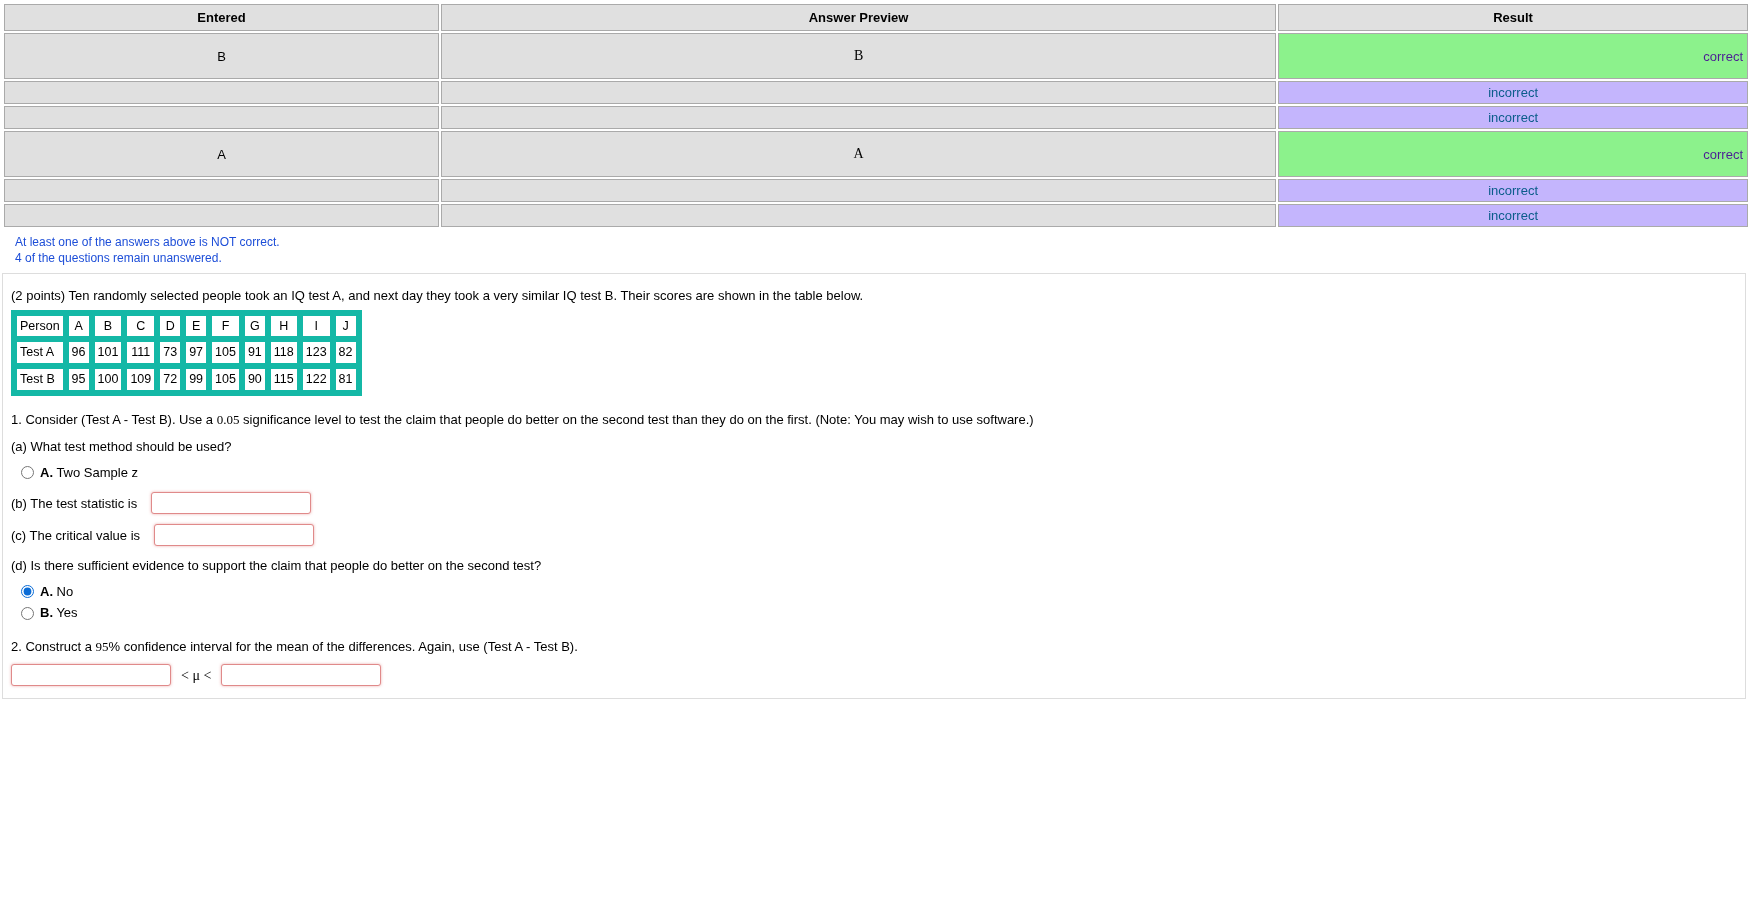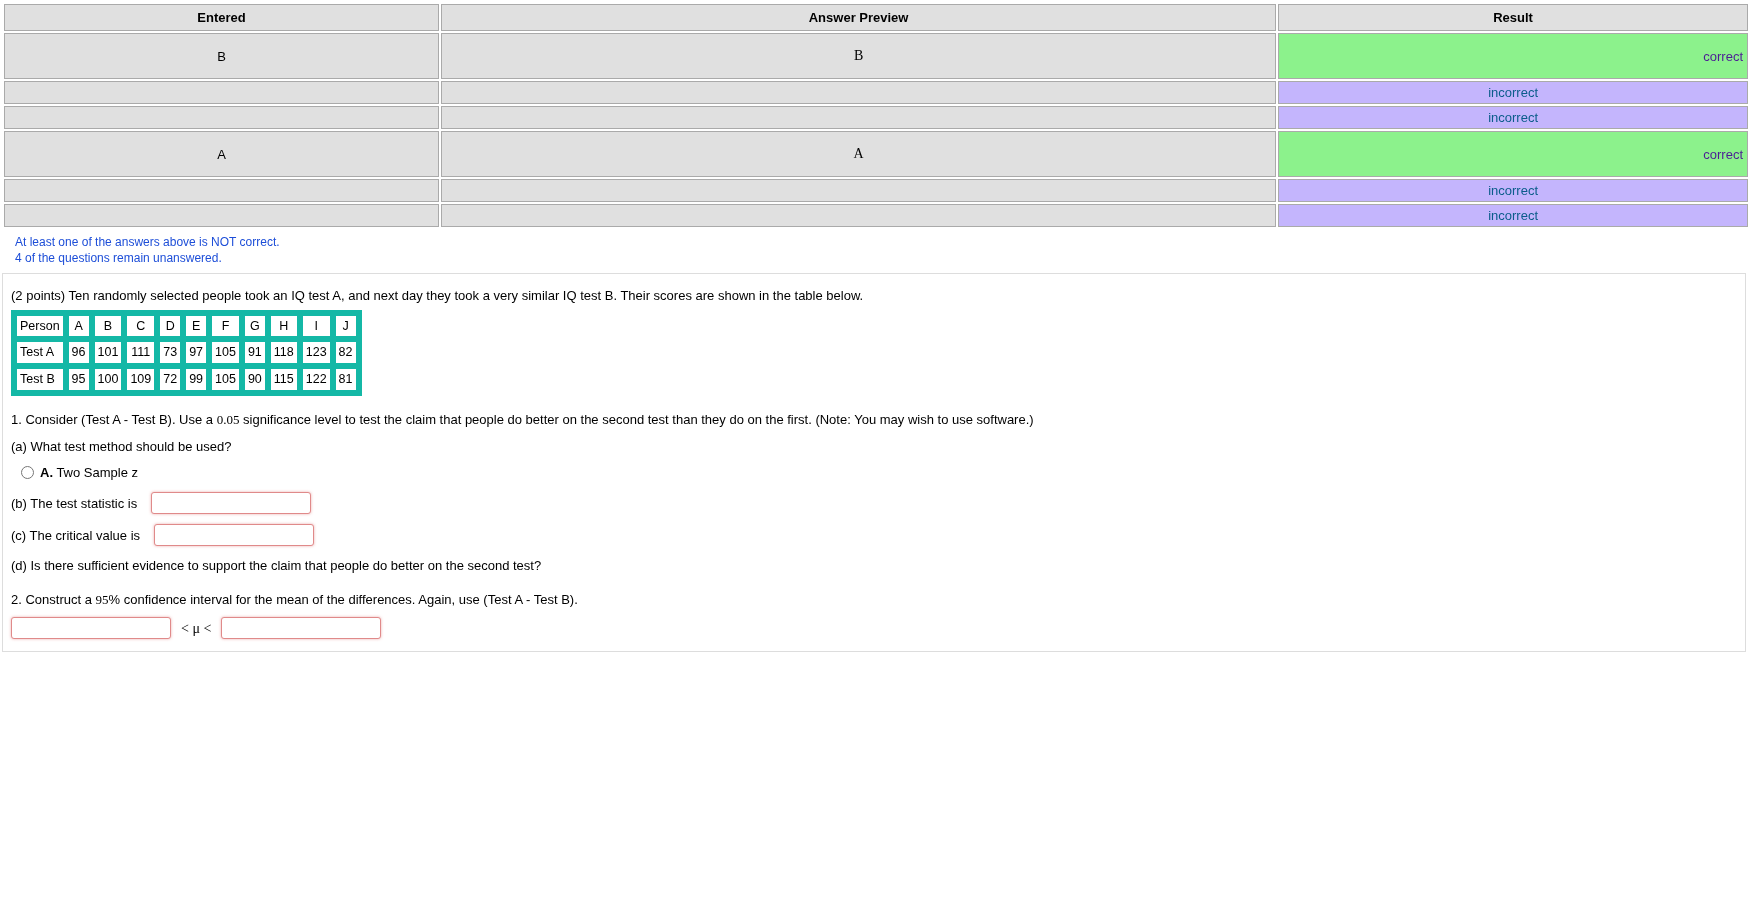--- a/index.html
+++ b/index.html
@@ -214,20 +214,30 @@
     <span>(b) The test statistic is</span>
     <input type="text" class="inline-input" value="" style="">
   </div>
 
   <div class="line-with-input">
     <span>(c) The critical value is</span>
     <input type="text" class="inline-input" value="" style="">
   </div>
 
   <div style="margin-top:10px">(d) Is there sufficient evidence to support the claim that people do better on the second test?</div>
+  <div class="choices" id="choices-d">
+      <div class="choice-row">
+        <input type="radio" name="q1d" checked="" style="">
+        <label><b>A.</b> No</label>
+      </div>
+      <div class="choice-row">
+        <input type="radio" name="q1d" style="">
+        <label><b>B.</b> Yes</label>
+      </div>
+    </div>
 
   <div class="q-block">
     <span>2. Construct a </span><span class="sigval">95</span><span>% confidence interval for the mean of the differences. Again, use (Test A - Test B).</span>
   </div>
 
   <div class="ci-line">
     <input type="text" class="inline-input" value="" style="">
     <span class="mu-sym">&lt; μ &lt;</span>
     <input type="text" class="inline-input" value="" style="">
   </div>

